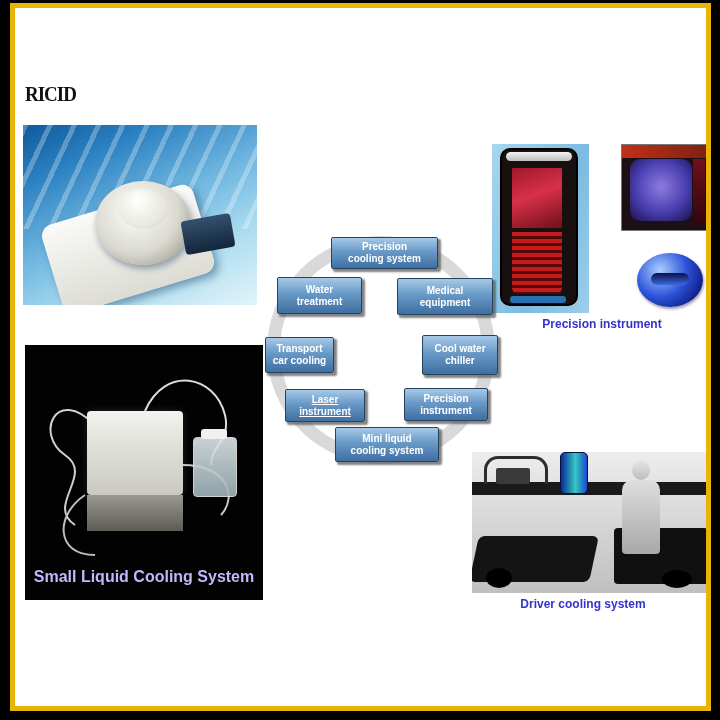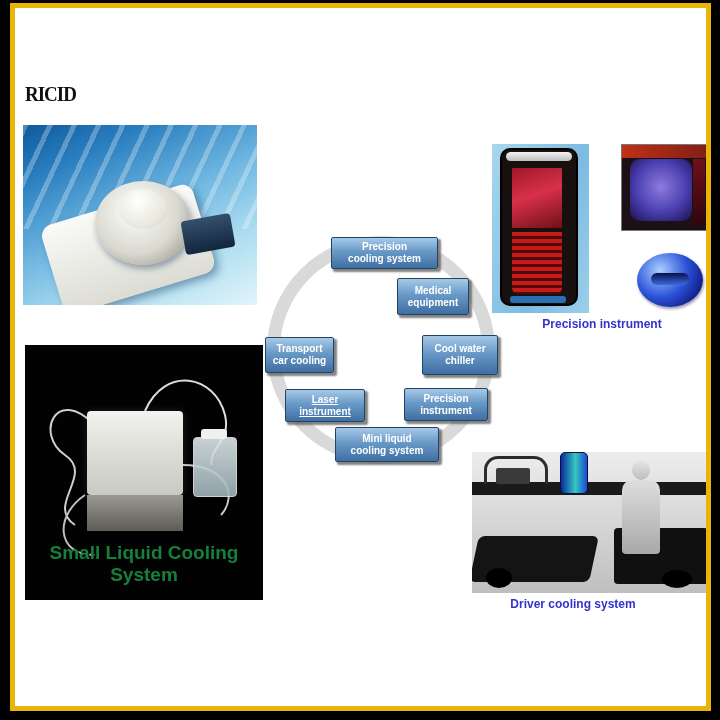--- a/index.html
+++ b/index.html
@@ -66,54 +66,54 @@
   .cap-tr{left:477px;top:309px;width:220px;}
 
   
   .photo-bl{left:10px;top:337px;width:238px;height:255px;background:#020202;overflow:hidden;}
   .bl-machine{left:62px;top:66px;width:96px;height:84px;background:linear-gradient(#f2f2ee,#c9c9c2);
     border-radius:4px;box-shadow:0 0 10px rgba(255,255,255,.12);}
   .bl-panel{left:62px;top:150px;width:96px;height:36px;background:linear-gradient(#9a9a92,#5c5c55);}
   .bl-tank{left:168px;top:92px;width:42px;height:58px;background:linear-gradient(#dfe8ea,#9fb4ba);
     border:1px solid #e8e8e8;border-radius:4px;opacity:.9;}
   .bl-tankcap{left:176px;top:84px;width:26px;height:10px;background:#f0f0f0;border-radius:3px;}
-  .cap-bl{left:0;bottom:14px;width:100%;text-align:center;color:#15803d;font-weight:bold;font-size:19px;
+  .cap-bl{left:0;bottom:14px;width:100%;text-align:center;color:#c4b5fd;font-weight:bold;font-size:16px;
     text-shadow:1px 1px 1px #000;}
 
   
   .photo-br{left:457px;top:444px;width:240px;height:141px;overflow:hidden;
     background:linear-gradient(#ededed,#d2d2d2 60%,#bfbfbf);}
   .br-shelf{left:0;top:30px;width:100%;height:13px;background:#1a1a1a;}
   .br-pack{left:88px;top:0px;width:28px;height:42px;border-radius:5px;
     background:linear-gradient(90deg,#0a2a9c,#35c8c0 55%,#1a4ad0);border:1px solid #06103c;box-sizing:border-box;}
   .br-rig{left:12px;top:4px;width:64px;height:28px;border:3px solid #2c2c2c;border-bottom:none;
     border-radius:14px 14px 0 0;box-sizing:border-box;}
   .br-rigbox{left:24px;top:16px;width:34px;height:16px;background:#3a3a3a;border-radius:2px;}
   .br-kart1{left:2px;top:84px;width:120px;height:46px;background:#141414;border-radius:6px;
     transform:skewX(-12deg);}
   .br-kart2{left:142px;top:76px;width:94px;height:56px;background:#101010;border-radius:4px;}
   .br-wheel1{left:14px;top:116px;width:26px;height:20px;border-radius:50%;background:#000;}
   .br-wheel2{left:190px;top:118px;width:30px;height:18px;border-radius:50%;background:#000;}
   .br-man-head{left:160px;top:8px;width:18px;height:20px;border-radius:50%;
     background:linear-gradient(#e6e6e6,#bdbdbd);}
   .br-man-body{left:150px;top:28px;width:38px;height:74px;border-radius:10px 10px 4px 4px;
     background:linear-gradient(#dedede,#a8a8a8);}
-  .cap-br{left:438px;top:589px;width:240px;}
+  .cap-br{left:448px;top:589px;width:240px;}
 
   
   .ring{left:252px;top:228px;width:228px;height:228px;border-radius:50%;
     border:13px solid #d9d9d9;box-sizing:border-box;background:transparent;}
   .dbox{box-sizing:border-box;color:#fff;font-weight:bold;font-size:10px;line-height:1.2;
     text-align:center;white-space:pre-line;display:flex;align-items:center;justify-content:center;
     background:linear-gradient(#a6c9e8,#6899c6 45%,#3f6fa3);
     border:1px solid #23435f;border-radius:2px;box-shadow:2.5px 2.5px 2px rgba(90,90,90,.75);
     padding:2px;}
   .dbox-top        {left:316px;top:229px;width:107px;height:32px;}
   .dbox-uleft      {left:262px;top:269px;width:85px;height:37px;}
-  .dbox-uright     {left:382px;top:270px;width:72px;height:37px;}
+  .dbox-uright     {left:382px;top:270px;width:96px;height:37px;}
   .dbox-left       {left:250px;top:329px;width:69px;height:36px;}
   .dbox-right      {left:407px;top:327px;width:76px;height:40px;}
   .dbox-lleft      {left:270px;top:381px;width:80px;height:33px;text-decoration:underline;}
   .dbox-lright     {left:389px;top:380px;width:84px;height:33px;}
   .dbox-bottom     {left:320px;top:419px;width:104px;height:35px;}
 </style>
 </head>
 <body>
 
 <div class="frame">
@@ -171,20 +171,22 @@
       <div class="abs br-wheel1"></div>
       <div class="abs br-wheel2"></div>
       <div class="abs br-man-head"></div>
       <div class="abs br-man-body"></div>
     </div>
     <div class="abs cap cap-br">Driver cooling system</div>
 
     <div class="abs ring"></div>
     <div class="abs dbox dbox-top">Precision
 cooling system</div>
+    <div class="abs dbox dbox-uleft">Water
+treatment</div>
     <div class="abs dbox dbox-uright">Medical
 equipment</div>
     <div class="abs dbox dbox-left">Transport
 car cooling</div>
     <div class="abs dbox dbox-right">Cool water
 chiller</div>
     <div class="abs dbox dbox-lleft">Laser
 instrument</div>
     <div class="abs dbox dbox-lright">Precision
 instrument</div>

